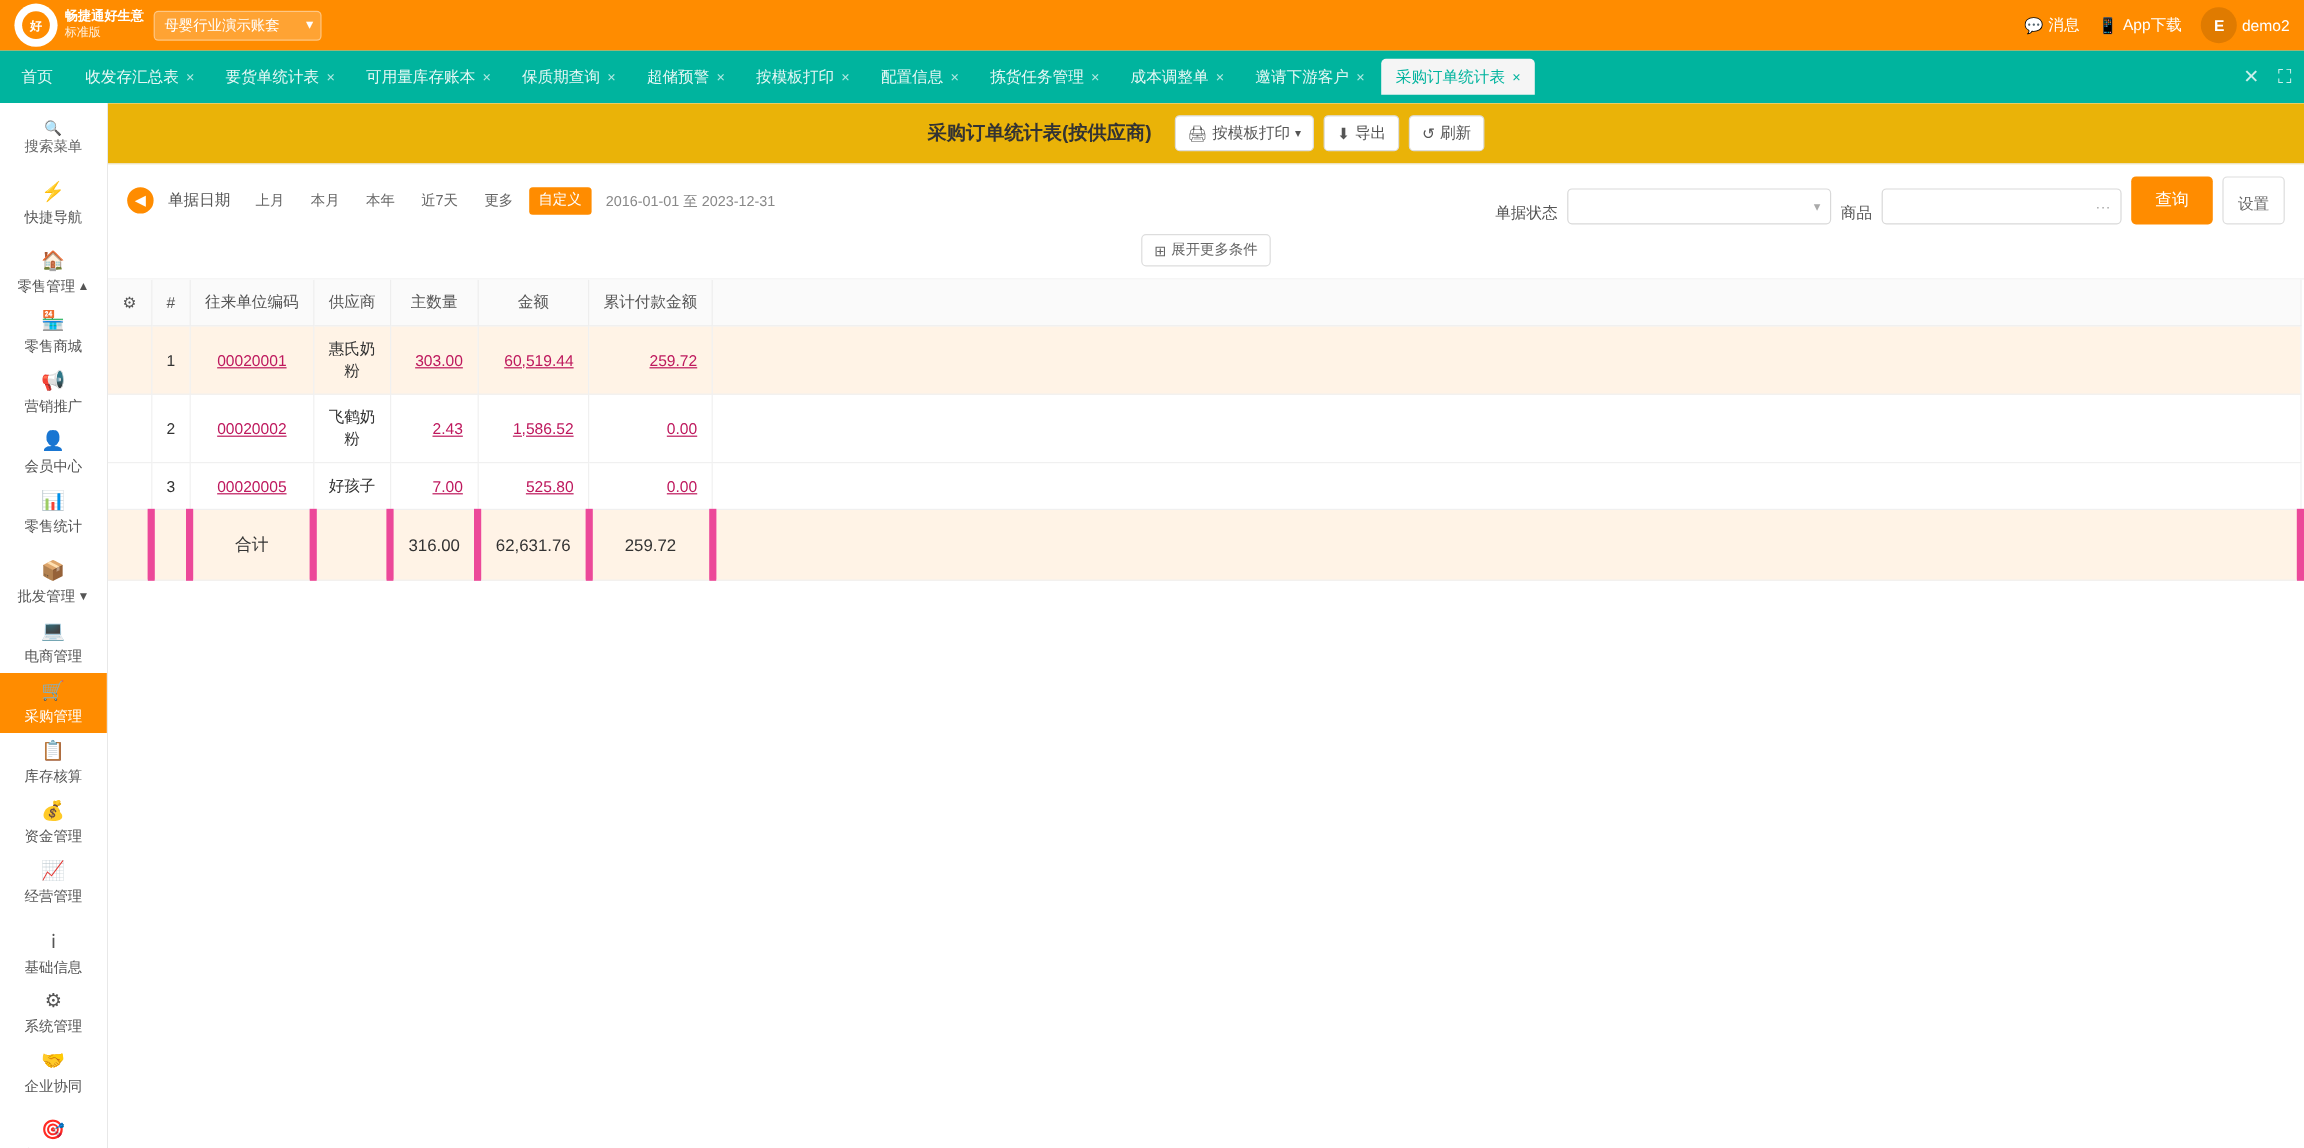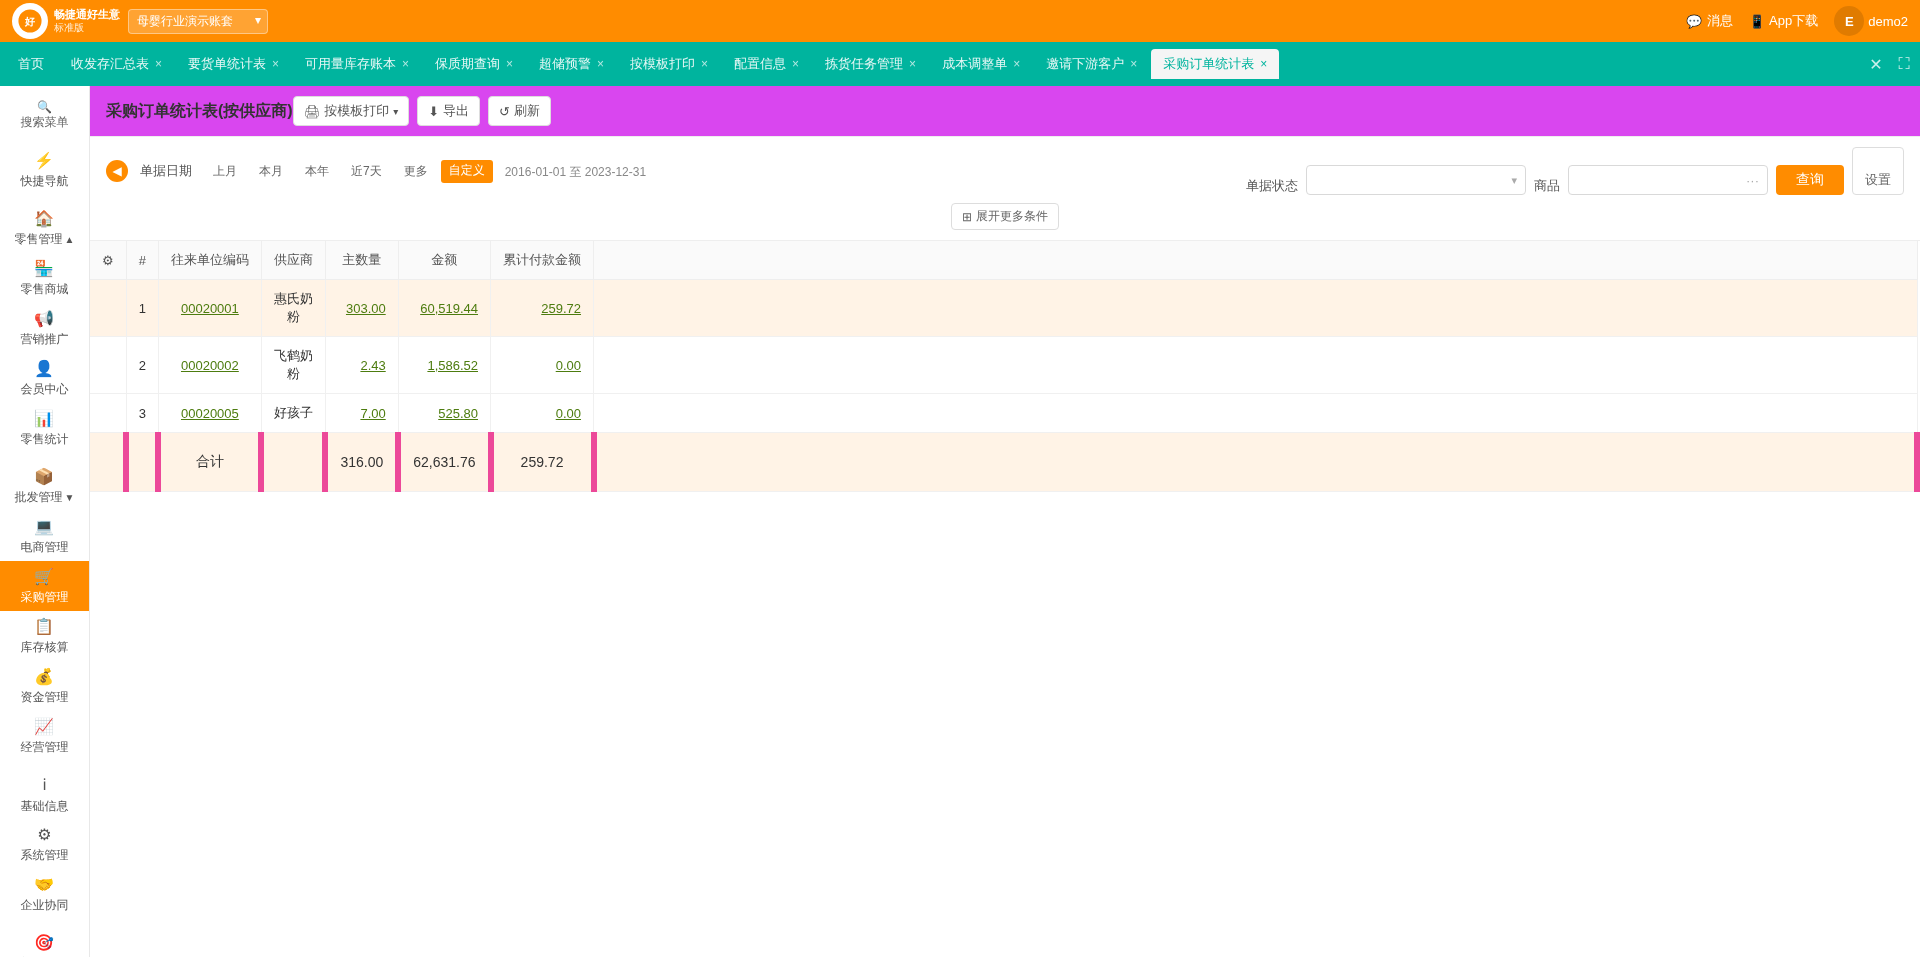--- a/index.html
+++ b/index.html
@@ -58,22 +58,22 @@
     .sidebar-item.active { background: #ff8c00; color: #fff; border-radius: 0; }
     .sidebar-item.active .sidebar-icon { color: #fff; }
     .sidebar-icon { font-size: 16px; }
     .sidebar-item-with-arrow { display: flex; align-items: center; justify-content: space-between; gap: 2px; }
 
     
     .content { flex: 1; display: flex; flex-direction: column; overflow: hidden; background: #f5f5f5; }
 
     
     .page-header {
-      background: #d946ef; padding: 10px 16px; display: flex; align-items: center;
-      border-bottom: 1px solid #eee; justify-content: flex-start;
+      background: #eab308; padding: 10px 16px; display: flex; align-items: center;
+      border-bottom: 1px solid #eee; justify-content: center; gap: 19px;
     }
     .page-title { font-size: 16px; font-weight: 600; color: #333; }
     .page-actions { display: flex; align-items: center; gap: 8px; }
     .btn-template { display: flex; align-items: center; gap: 4px; padding: 5px 10px; border: 1px solid #ddd; border-radius: 4px; background: #fff; cursor: pointer; font-size: 13px; color: #555; }
     .btn-export { display: flex; align-items: center; gap: 4px; padding: 5px 10px; border: 1px solid #ddd; border-radius: 4px; background: #fff; cursor: pointer; font-size: 13px; color: #555; }
     .btn-refresh { display: flex; align-items: center; gap: 4px; padding: 5px 10px; border: 1px solid #ddd; border-radius: 4px; background: #fff; cursor: pointer; font-size: 13px; color: #555; }
 
     
     .filter-bar {
       background: #fff; padding: 10px 16px; border-bottom: 1px solid #eee;
@@ -98,25 +98,25 @@
     }
     .filter-select-arrow { position: absolute; right: 8px; color: #aaa; font-size: 11px; }
     .filter-goods {
       border: 1px solid #d9d9d9; border-radius: 4px; padding: 4px 8px;
       font-size: 13px; min-width: 180px; background: #fff; height: 30px;
       display: flex; align-items: center; color: #aaa; gap: 4px;
     }
     .filter-goods-more { color: #aaa; margin-left: auto; cursor: pointer; }
     .btn-query {
       background: #ff8c00; color: #fff; border: none; border-radius: 4px;
-      padding: 5px 20px; cursor: pointer; font-size: 14px; height: 30px;
+      padding: 5px 20px; cursor: pointer; font-size: 14px; height: 40px;
     }
     .btn-setting {
       background: #fff; color: #666; border: 1px solid #ddd; border-radius: 4px;
-      padding: 23px 12px; cursor: pointer; font-size: 13px; height: 40px;
+      padding: 13px 12px; cursor: pointer; font-size: 13px; height: 40px;
     }
     .expand-more-btn {
       display: flex; align-items: center; gap: 4px; color: #666; font-size: 12px;
       cursor: pointer; padding: 4px 10px; border: 1px solid #ddd; border-radius: 4px;
       background: #fff; width: fit-content; margin: 0 auto;
     }
     .orange-collapse {
       background: #ff8c00; width: 22px; height: 22px; border-radius: 50%;
       display: flex; align-items: center; justify-content: center; cursor: pointer;
       color: #fff; font-size: 12px;
@@ -129,21 +129,21 @@
     th {
       padding: 10px 12px; text-align: center; font-size: 13px; font-weight: 500;
       color: #555; border-bottom: 1px solid #eee; border-right: 1px solid #eee;
       white-space: nowrap;
     }
     td {
       padding: 10px 12px; text-align: center; font-size: 13px; color: #333;
       border-bottom: 1px solid #f0f0f0; border-right: 1px solid #f0f0f0;
     }
     tr.row-highlighted { background: #fff3e6; }
-    td.link-cell { color: #4d7c0f; text-decoration: underline; cursor: pointer; }
+    td.link-cell { color: #be185d; text-decoration: underline; cursor: pointer; }
     td.num-cell { text-align: right; }
     .th-gear { width: 40px; }
 
     
     .table-footer { background: #fff3e6; border-top: 1px solid #eee; }
     .table-footer td { font-size: 14px; color: #333; padding: 20px 12px; border-right: 6px solid #ec4899; }
     .table-footer td.total-label { text-align: center; font-weight: 500; }
     .table-footer td.total-num { }
 
     

